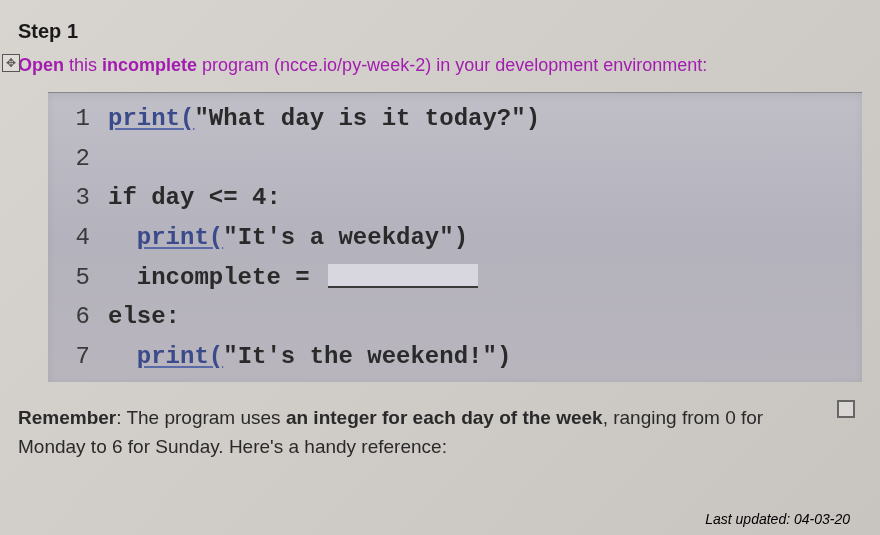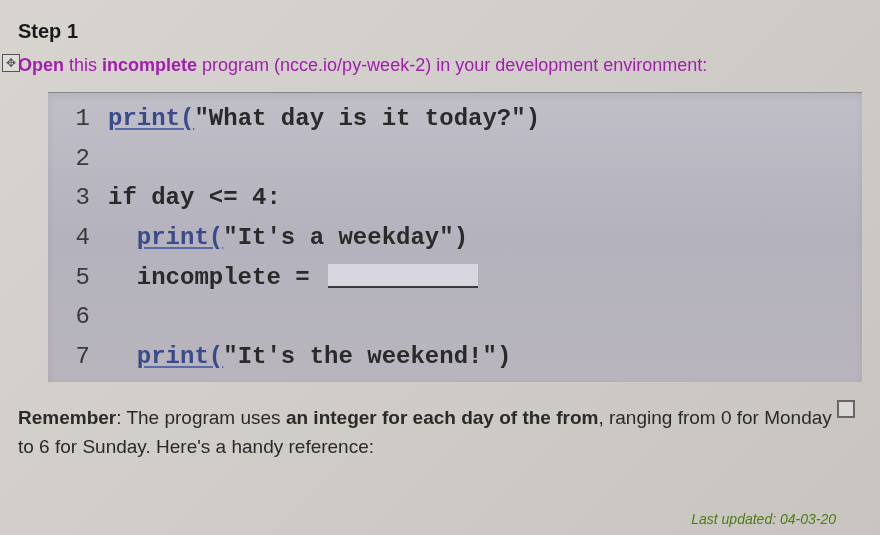--- a/index.html
+++ b/index.html
@@ -105,24 +105,24 @@
       font-size: 19px;
       color: #2a2a2a;
       line-height: 1.5;
       padding-right: 30px;
     }
     .remember .bold {
       font-weight: bold;
     }
     .footer-date {
       position: absolute;
-      right: 44px;
+      right: 30px;
       bottom: 8px;
       font-size: 14px;
-      color: #4d7c0f;
+      color: #000000;
       font-style: italic;
     }
   </style>
 </head>
 <body>
 
 <div class="step-title">Step 1</div>
 
 <div class="move-icon">✥</div>
 
@@ -145,26 +145,27 @@
     <div class="code-line">
       <span class="line-num">4</span>
       <span class="code-text"><span>  </span><span class="code-link">print(</span><span>"It's a weekday")</span></span>
     </div>
     <div class="code-line">
       <span class="line-num">5</span>
       <span class="code-text"><span>  incomplete = </span><span class="blank-box"></span></span>
     </div>
     <div class="code-line">
       <span class="line-num">6</span>
+      <span class="code-text"><span>else:</span></span>
     </div>
     <div class="code-line">
       <span class="line-num">7</span>
       <span class="code-text"><span>  </span><span class="code-link">print(</span><span>"It's the weekend!")</span></span>
     </div>
   </div>
 
 <div class="checkbox-mark"></div>
 
 <div class="remember">
-  <span class="bold">Remember</span><span>: The program uses </span><span class="bold">an integer for each day of the from</span><span>, ranging from 0 for Monday to 6 for Sunday. Here's a handy reference:</span>
+  <span class="bold">Remember</span><span>: The program uses </span><span class="bold">an integer for each day of the week</span><span>, ranging from 0 for Monday to 6 for Sunday. Here's a handy reference:</span>
 </div>
 
 <div class="footer-date">Last updated: 04-03-20</div>
 
 </body></html>

